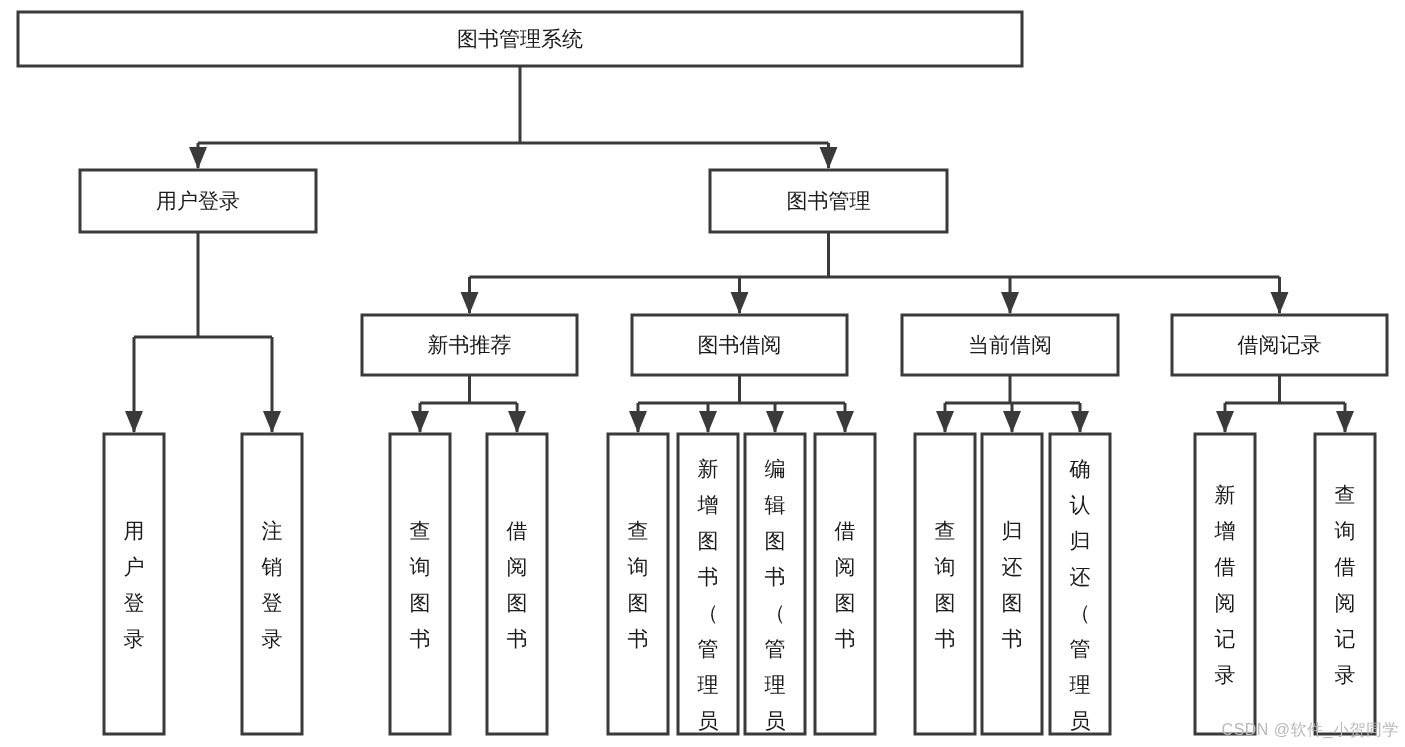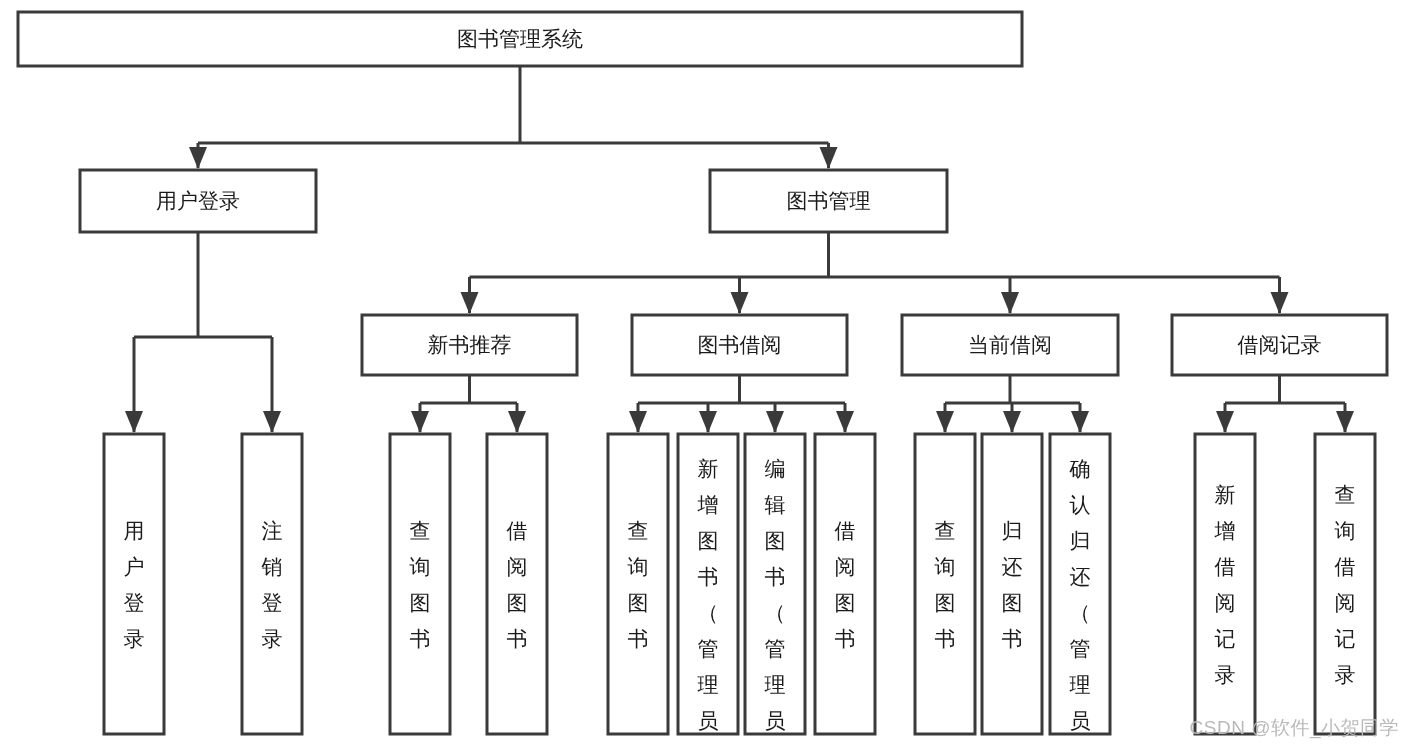--- a/index.html
+++ b/index.html
@@ -52,21 +52,21 @@
     font-family: "Liberation Sans", "DejaVu Sans", sans-serif;
     font-size: 21px;
     fill: #1b1b1b;
     text-anchor: middle;
   }
   .watermark-text {
     position: absolute;
     right: 6px;
     bottom: 6px;
     font-family: "Liberation Sans", "DejaVu Sans", sans-serif;
-    font-size: 19px;
+    font-size: 16px;
     color: #b9b9b9;
     white-space: nowrap;
     letter-spacing: 0.5px;
     pointer-events: none;
   }
 </style>
 </head>
 <body>
 
 <div id="diagram-root">

